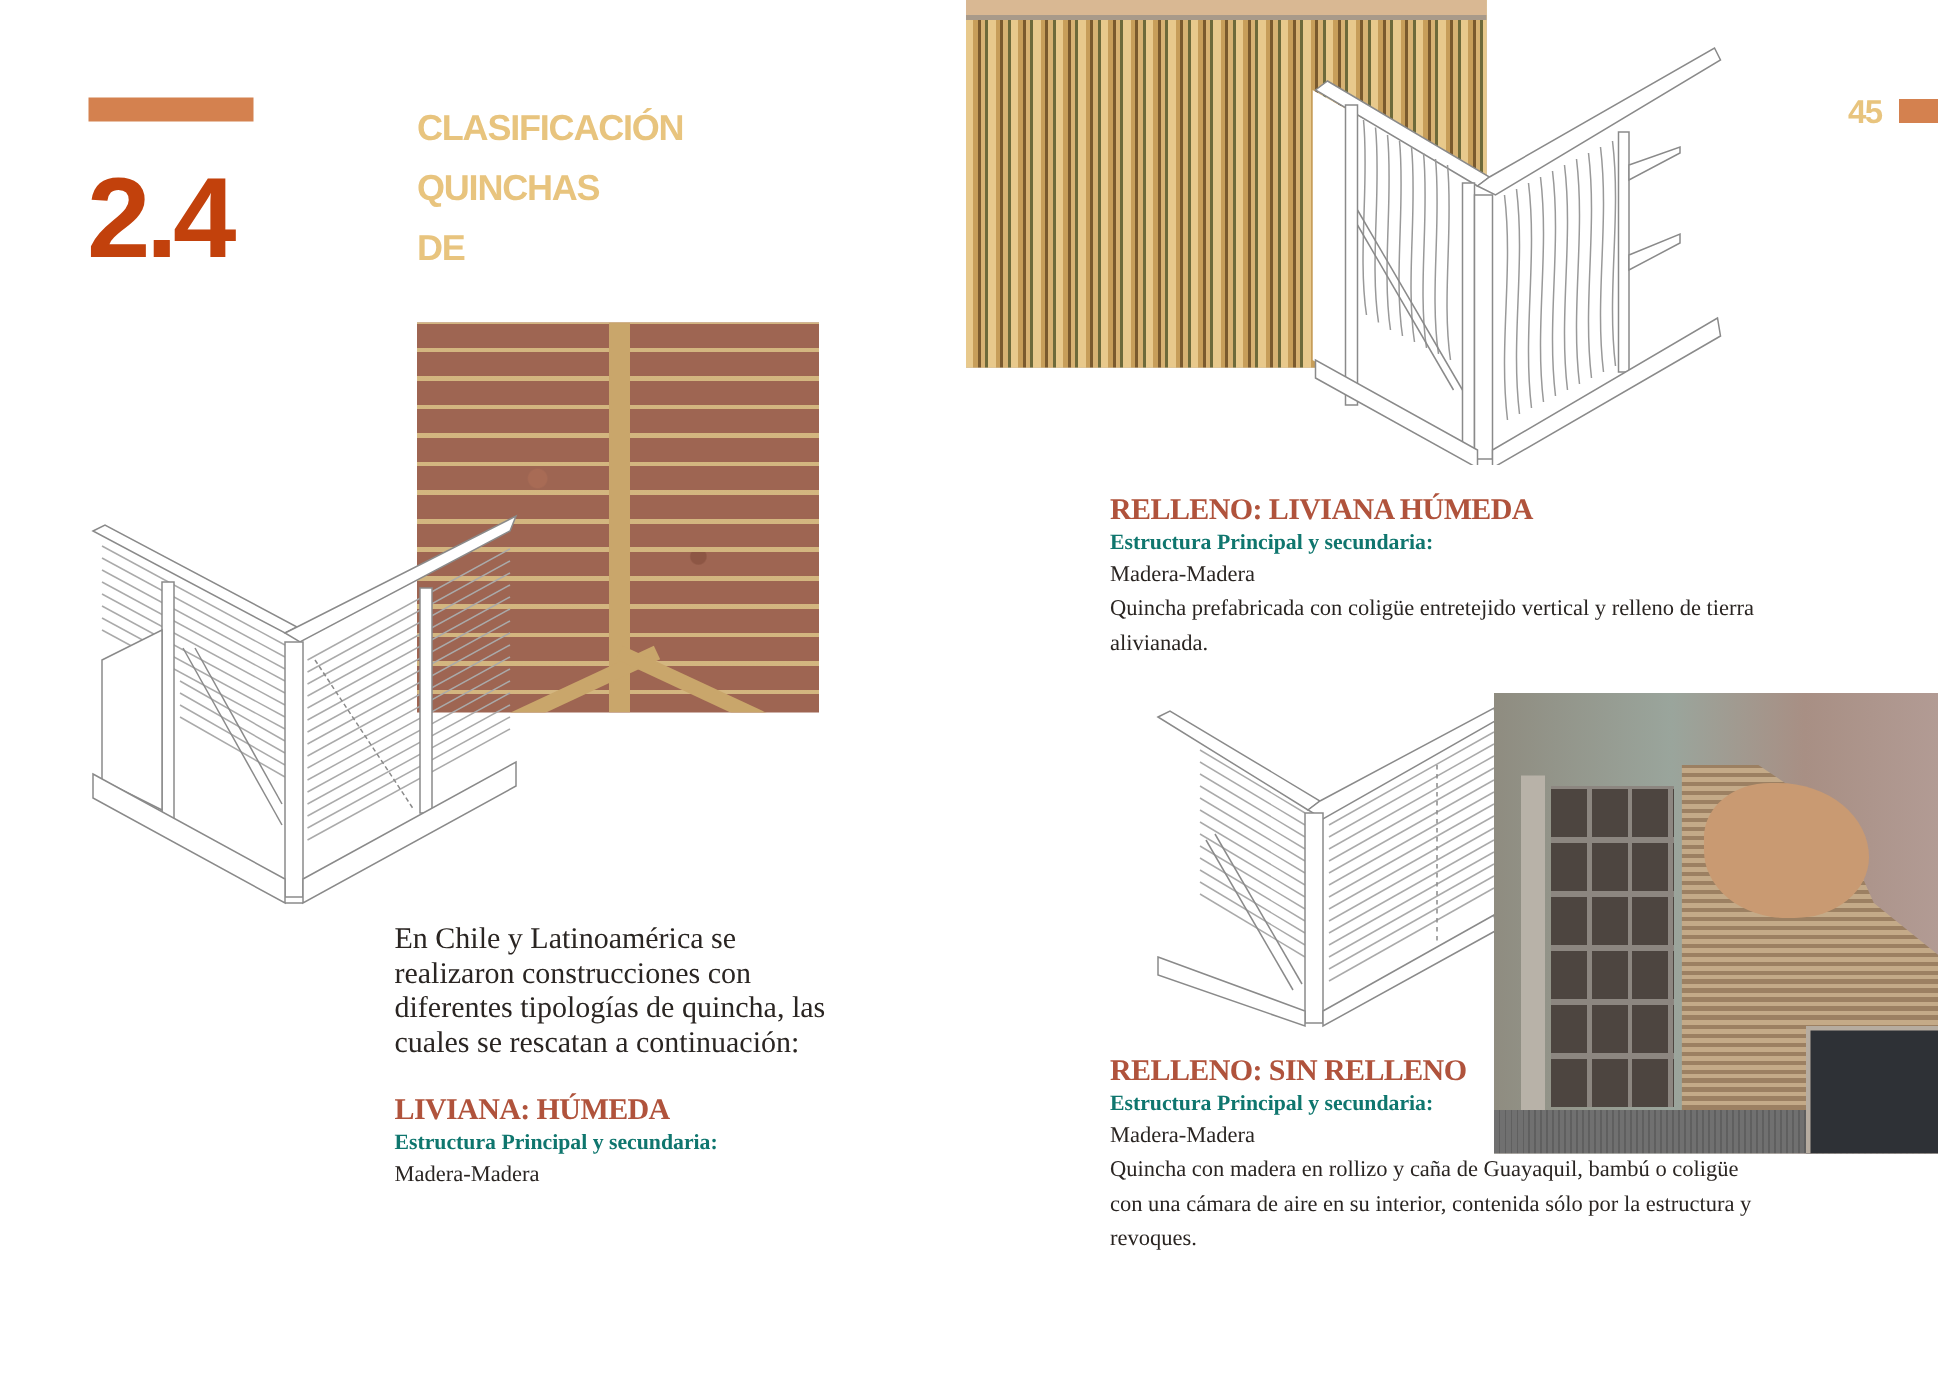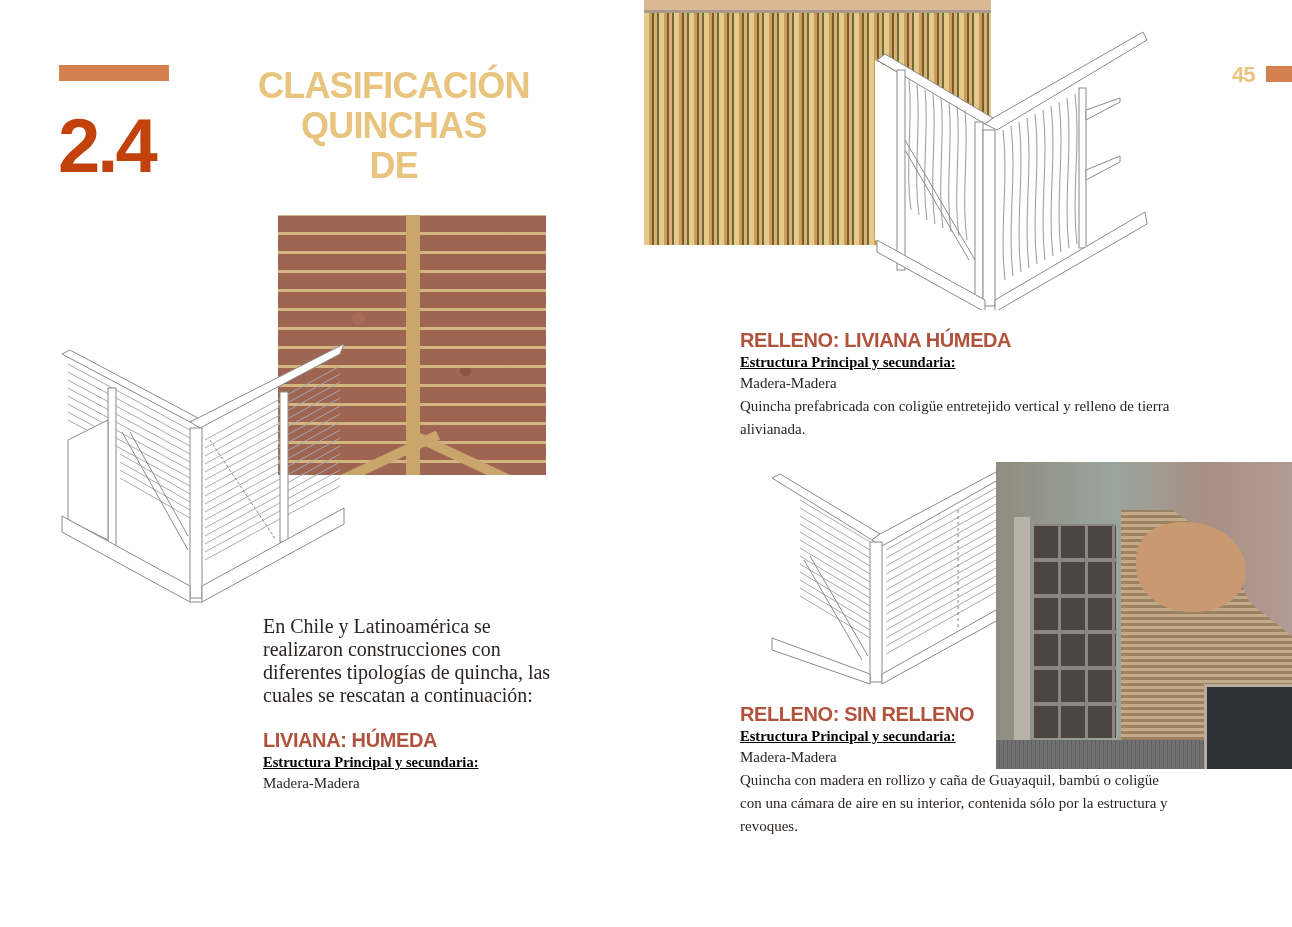--- a/index.html
+++ b/index.html
@@ -5,22 +5,22 @@
   * { box-sizing: border-box; margin: 0; padding: 0; }
   html, body { width: 1292px; height: 927px; background: #ffffff; overflow: hidden; }
   body { position: relative; font-family: "Liberation Serif", serif; color: #2a2522; }
 
   .abs { position: absolute; }
 
   
   .accent-bar-left { left: 59px; top: 65px; width: 110px; height: 16px; background: #d4814f; }
   .section-number { left: 58px; top: 108px; font-family: "Liberation Sans", sans-serif; font-weight: 700;
     font-size: 76px; letter-spacing: -3px; color: #c2410c; line-height: 1; }
-  .section-title { left: 258px; top: 66px; font-family: "Liberation Sans", sans-serif; font-weight: 700;
-    font-size: 36px; line-height: 40px; color: #e8c47e; letter-spacing: -0.8px; text-align: center; }
+  .section-title { left: 278px; top: 66px; font-family: "Liberation Sans", sans-serif; font-weight: 700;
+    font-size: 24px; line-height: 40px; color: #e8c47e; letter-spacing: -0.8px; }
   .section-title span { display: block; }
 
   
   .page-number { left: 1232px; top: 62px; font-family: "Liberation Sans", sans-serif; font-weight: 700;
     font-size: 22px; color: #e8c47e; letter-spacing: -1px; }
   .accent-bar-right { left: 1266px; top: 66px; width: 26px; height: 16px; background: #d4814f; }
 
   
   .photo { overflow: hidden; }
   .photo-humeda { left: 278px; top: 215px; width: 268px; height: 260px;
@@ -54,22 +54,22 @@
     background-image: repeating-linear-gradient(90deg, transparent 0 3px, rgba(0,0,0,0.15) 3px 4px); }
   .photo-sin-relleno .panel { position: absolute; left: 208px; top: 222px; width: 88px; height: 85px; background: #2e3136; border: 3px solid #b6aca0; border-right: none; border-bottom: none; }
 
   
   .diagram { overflow: visible; }
   .diagram svg { display: block; }
 
   
   .intro { left: 263px; top: 615px; width: 300px; font-size: 20px; line-height: 23px; color: #2a2522; }
 
-  .entry .heading { font-family: Liberation Sans, sans-serif; font-weight: 700; font-size: 20px; color: #b0533c; letter-spacing: -0.4px; line-height: 24px; }
-  .entry .subheading { font-weight: 700; font-size: 14.5px; color: #000000; line-height: 20px; text-decoration: underline; }
+  .entry .heading { font-family: Liberation Serif, serif; font-weight: 700; font-size: 20px; color: #b0533c; letter-spacing: -0.4px; line-height: 24px; }
+  .entry .subheading { font-weight: 700; font-size: 14.5px; color: #0f766e; line-height: 20px; }
   .entry .body { font-size: 15px; line-height: 23px; color: #2a2522; }
 
   .entry-humeda { left: 263px; top: 728px; width: 300px; }
   .entry-liviana { left: 740px; top: 328px; width: 430px; }
   .entry-sin-relleno { left: 740px; top: 702px; width: 430px; }
 </style>
 </head>
 <body>
 
 <div class="abs accent-bar-left"></div>

